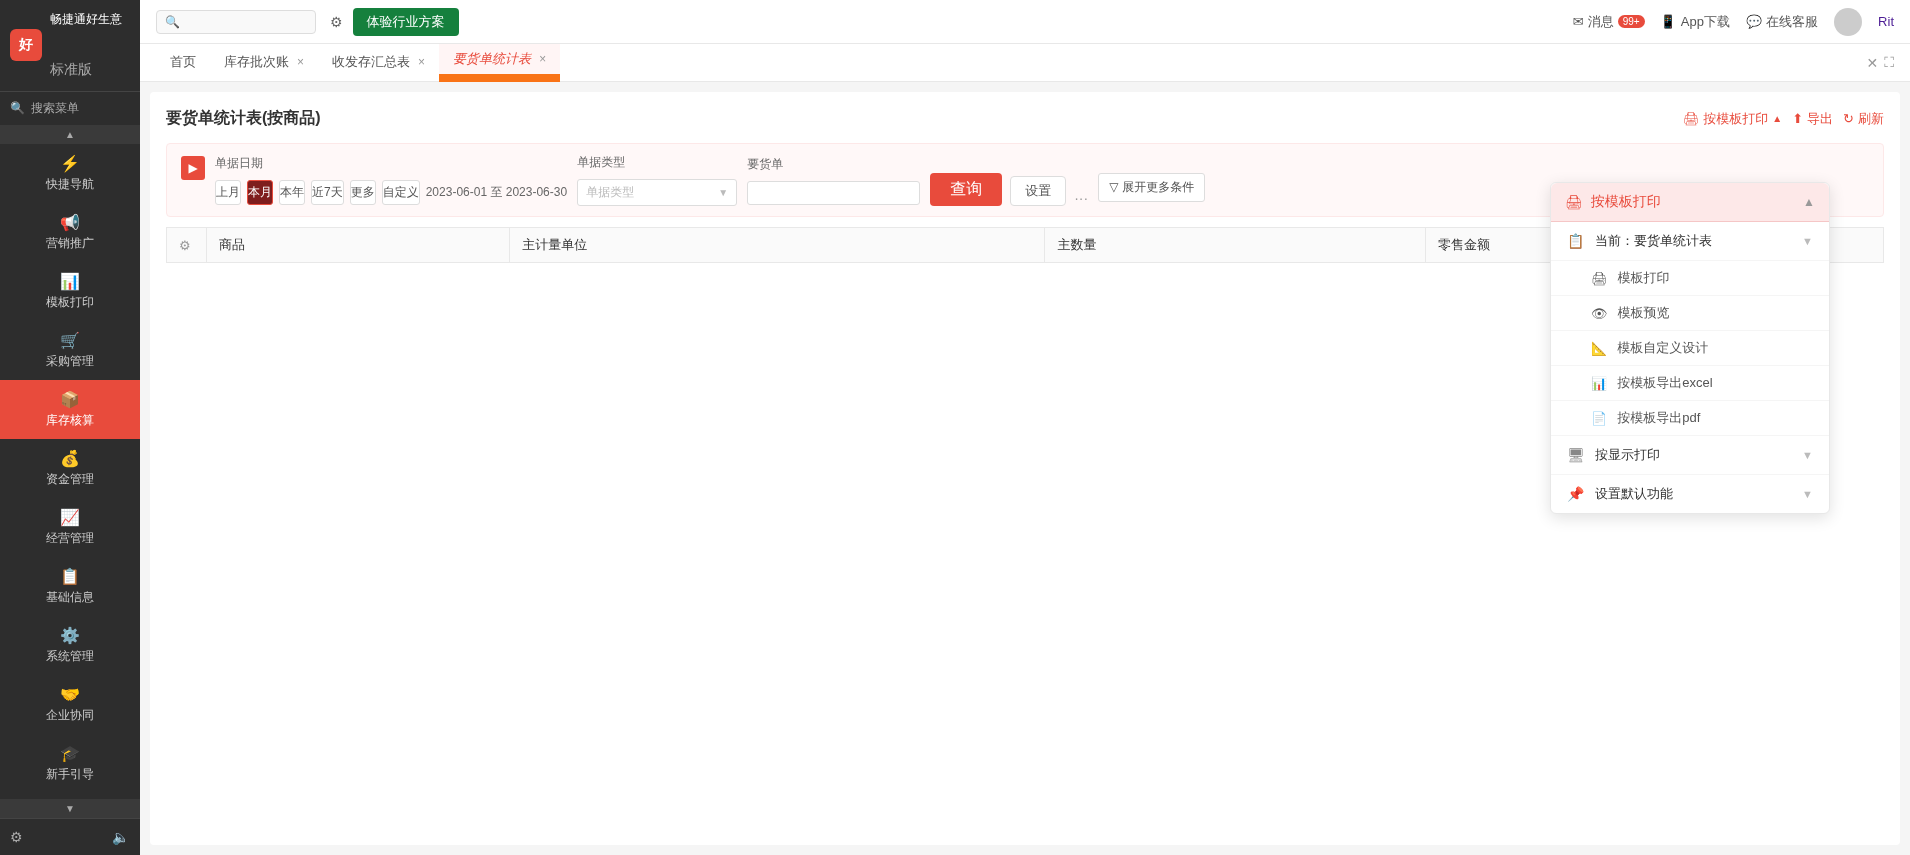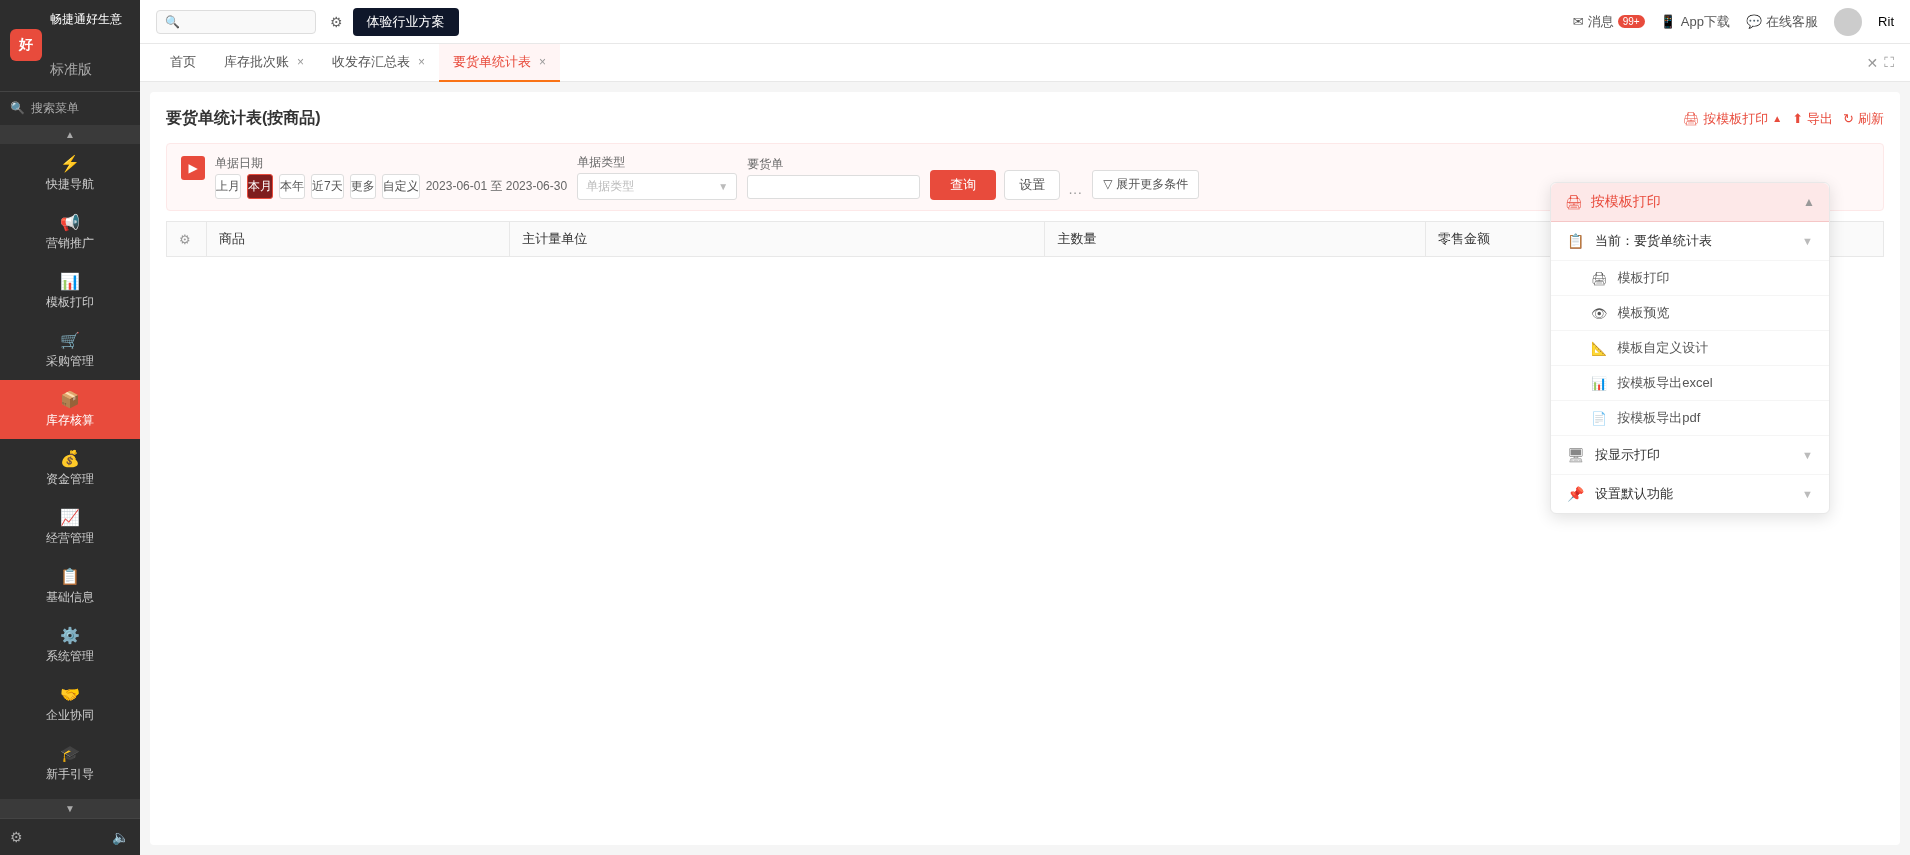--- a/index.html
+++ b/index.html
@@ -102,21 +102,21 @@
       border-radius: 4px;
       padding: 4px 8px;
       width: 160px;
       background: #f9f9f9;
       gap: 4px;
       color: #999;
       font-size: 12px;
     }
     .topbar-gear { color: #666; cursor: pointer; font-size: 14px; margin-left: 4px; }
     .topbar-trial-btn {
-      background: #0f172a;
+      background: #15803d;
       color: white;
       border: none;
       border-radius: 4px;
       padding: 5px 14px;
       cursor: pointer;
       font-size: 13px;
     }
     .topbar-spacer { flex: 1; }
     .topbar-right { display: flex; align-items: center; gap: 16px; }
     .topbar-right-item { display: flex; align-items: center; gap: 4px; color: #555; font-size: 13px; cursor: pointer; }
@@ -128,21 +128,21 @@
       padding: 1px 5px;
       min-width: 18px;
       text-align: center;
     }
     .avatar {
       width: 28px;
       height: 28px;
       background: #ccc;
       border-radius: 50%;
     }
-    .username { color: #000000; font-size: 13px; }
+    .username { color: #4c1d95; font-size: 13px; }
 
     
     .tabs-bar {
       background: #fff;
       border-bottom: 1px solid #e8e8e8;
       display: flex;
       align-items: center;
       padding: 0 16px;
       height: 38px;
       gap: 0;
@@ -153,21 +153,21 @@
       align-items: center;
       padding: 0 14px;
       height: 38px;
       cursor: pointer;
       color: #555;
       font-size: 13px;
       border-bottom: 2px solid transparent;
       gap: 6px;
       white-space: nowrap;
     }
-    .tab.active { color: #e84b3c; background: #fff5f5; border-bottom: 2px solid #f97316; }
+    .tab.active { color: #e84b3c; background: #fff5f5; border-bottom: 8px solid #f97316; font-style: italic; }
     .tab-close { color: #999; font-size: 12px; cursor: pointer; margin-left: 2px; }
     .tabs-right { margin-left: auto; display: flex; gap: 6px; align-items: center; }
     .tabs-maximize { color: #999; cursor: pointer; font-size: 14px; }
 
     
     .content {
       flex: 1;
       overflow: auto;
       background: #f5f5f5;
       position: relative;
@@ -220,21 +220,21 @@
       border-radius: 3px;
       cursor: pointer;
       display: flex;
       align-items: center;
       justify-content: center;
       font-size: 12px;
       flex-shrink: 0;
       margin-top: 2px;
     }
     .filter-fields { flex: 1; display: flex; flex-wrap: wrap; align-items: center; gap: 10px; }
-    .filter-group { display: flex; flex-direction: column; gap: 2px; }
+    .filter-group { display: flex; flex-direction: column; gap: 8px; }
     .filter-label { font-size: 12px; color: #666; white-space: nowrap; }
     .filter-date-row { display: flex; align-items: center; gap: 6px; }
     .date-btn {
       padding: 3px 0;
       border: 1px solid #ddd;
       border-radius: 3px;
       background: #fff;
       cursor: pointer;
       font-size: 12px;
       color: #555;
@@ -367,21 +367,21 @@
     .sidebar-nav::-webkit-scrollbar-thumb { background: #555; border-radius: 2px; }
 
     
     .query-btn {
       background: #e84b3c;
       color: white;
       border: none;
       border-radius: 4px;
       padding: 6px 20px;
       cursor: pointer;
-      font-size: 13px;
+      font-size: 16px;
     }
     .settings-btn {
       background: #fff;
       color: #555;
       border: 1px solid #ddd;
       border-radius: 4px;
       padding: 5px 14px;
       cursor: pointer;
       font-size: 13px;
     }

